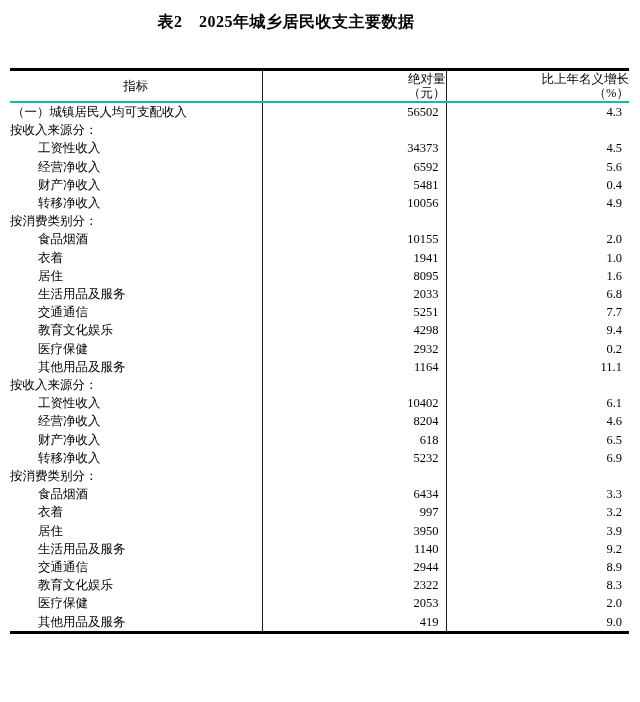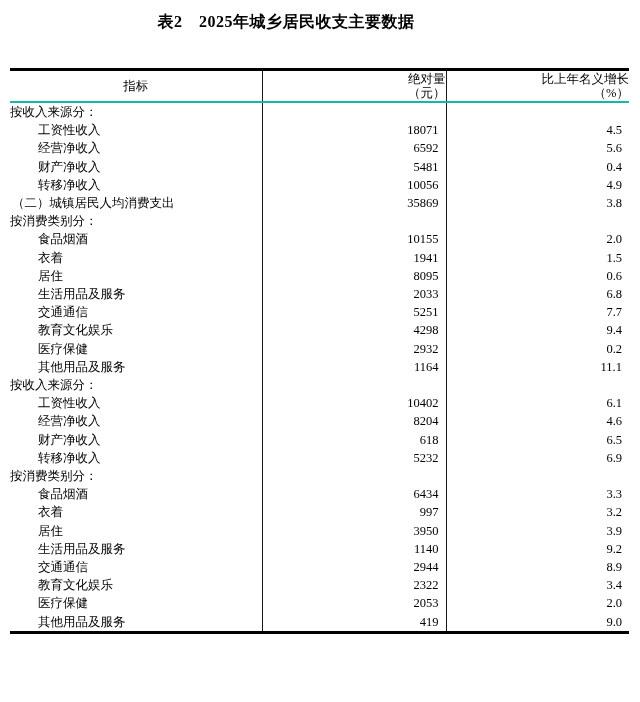--- a/index.html
+++ b/index.html
@@ -92,30 +92,35 @@
         <span class="hline">绝对量</span>
         <span class="hline">（元）</span>
       </th>
       <th>
         <span class="hline">比上年名义增长</span>
         <span class="hline">（%）</span>
       </th>
     </tr>
   </thead>
   <tbody>
+  <tr class="row-section">
+    <td class="cell-indicator vline-r">（一）城镇居民人均可支配收入</td>
+    <td class="cell-value vline-r">56502</td>
+    <td class="cell-growth">4.3</td>
+  </tr>
 
   <tr class="row-group">
     <td class="cell-indicator vline-r">按收入来源分：</td>
     <td class="cell-value vline-r"></td>
     <td class="cell-growth"></td>
   </tr>
 
   <tr class="row-item">
     <td class="cell-indicator vline-r">工资性收入</td>
-    <td class="cell-value vline-r">18071</td>
+    <td class="cell-value vline-r">34373</td>
     <td class="cell-growth">4.5</td>
   </tr>
 
   <tr class="row-item">
     <td class="cell-indicator vline-r">经营净收入</td>
     <td class="cell-value vline-r">6592</td>
     <td class="cell-growth">5.6</td>
   </tr>
 
   <tr class="row-item">
@@ -123,48 +128,43 @@
     <td class="cell-value vline-r">5481</td>
     <td class="cell-growth">0.4</td>
   </tr>
 
   <tr class="row-item">
     <td class="cell-indicator vline-r">转移净收入</td>
     <td class="cell-value vline-r">10056</td>
     <td class="cell-growth">4.9</td>
   </tr>
 
-  <tr class="row-section">
-    <td class="cell-indicator vline-r">（二）城镇居民人均消费支出</td>
-    <td class="cell-value vline-r">35869</td>
-    <td class="cell-growth">3.8</td>
-  </tr>
 
   <tr class="row-group">
     <td class="cell-indicator vline-r">按消费类别分：</td>
     <td class="cell-value vline-r"></td>
     <td class="cell-growth"></td>
   </tr>
 
   <tr class="row-item">
     <td class="cell-indicator vline-r">食品烟酒</td>
     <td class="cell-value vline-r">10155</td>
     <td class="cell-growth">2.0</td>
   </tr>
 
   <tr class="row-item">
     <td class="cell-indicator vline-r">衣着</td>
     <td class="cell-value vline-r">1941</td>
-    <td class="cell-growth">1.5</td>
+    <td class="cell-growth">1.0</td>
   </tr>
 
   <tr class="row-item">
     <td class="cell-indicator vline-r">居住</td>
     <td class="cell-value vline-r">8095</td>
-    <td class="cell-growth">0.6</td>
+    <td class="cell-growth">1.6</td>
   </tr>
 
   <tr class="row-item">
     <td class="cell-indicator vline-r">生活用品及服务</td>
     <td class="cell-value vline-r">2033</td>
     <td class="cell-growth">6.8</td>
   </tr>
 
   <tr class="row-item">
     <td class="cell-indicator vline-r">交通通信</td>
@@ -254,21 +254,21 @@
 
   <tr class="row-item">
     <td class="cell-indicator vline-r">交通通信</td>
     <td class="cell-value vline-r">2944</td>
     <td class="cell-growth">8.9</td>
   </tr>
 
   <tr class="row-item">
     <td class="cell-indicator vline-r">教育文化娱乐</td>
     <td class="cell-value vline-r">2322</td>
-    <td class="cell-growth">3.4</td>
+    <td class="cell-growth">8.3</td>
   </tr>
 
   <tr class="row-item">
     <td class="cell-indicator vline-r">医疗保健</td>
     <td class="cell-value vline-r">2053</td>
     <td class="cell-growth">2.0</td>
   </tr>
 
   <tr class="row-item">
     <td class="cell-indicator vline-r">其他用品及服务</td>

